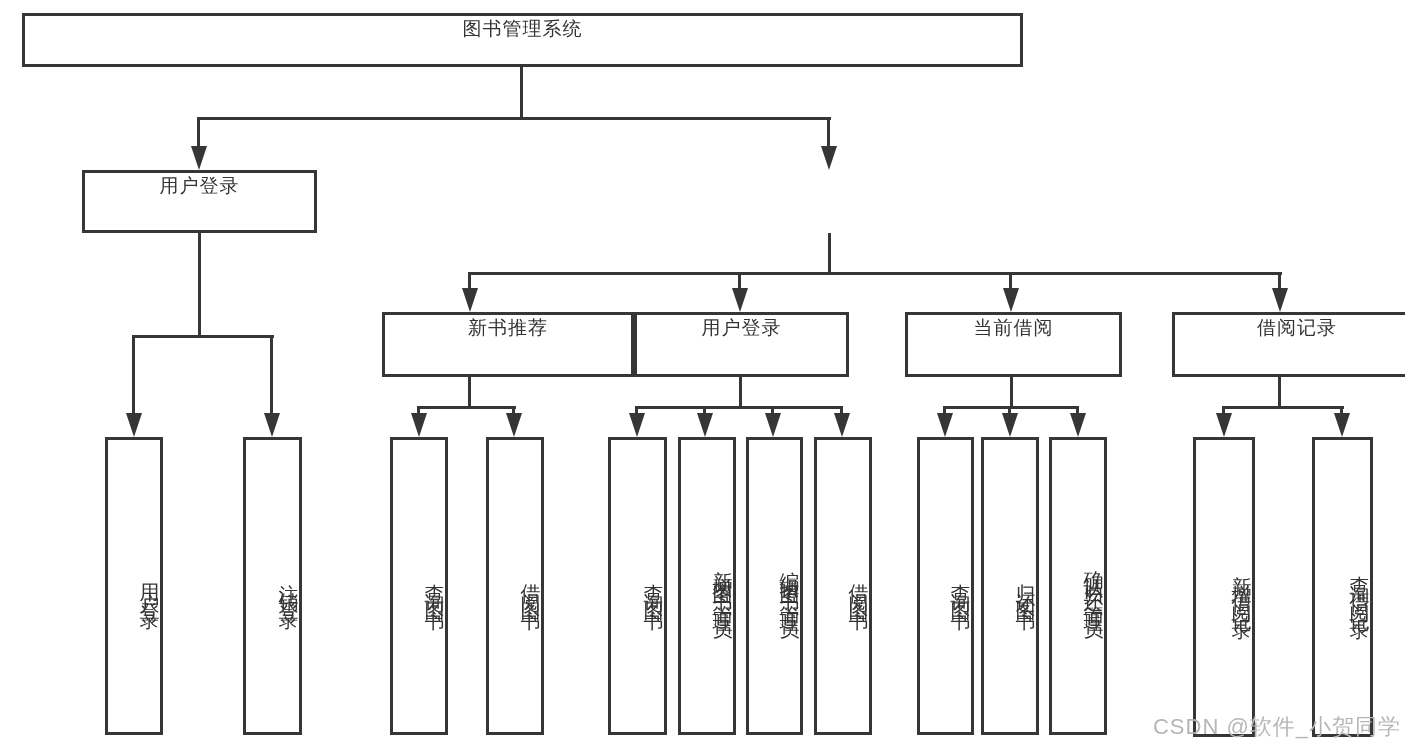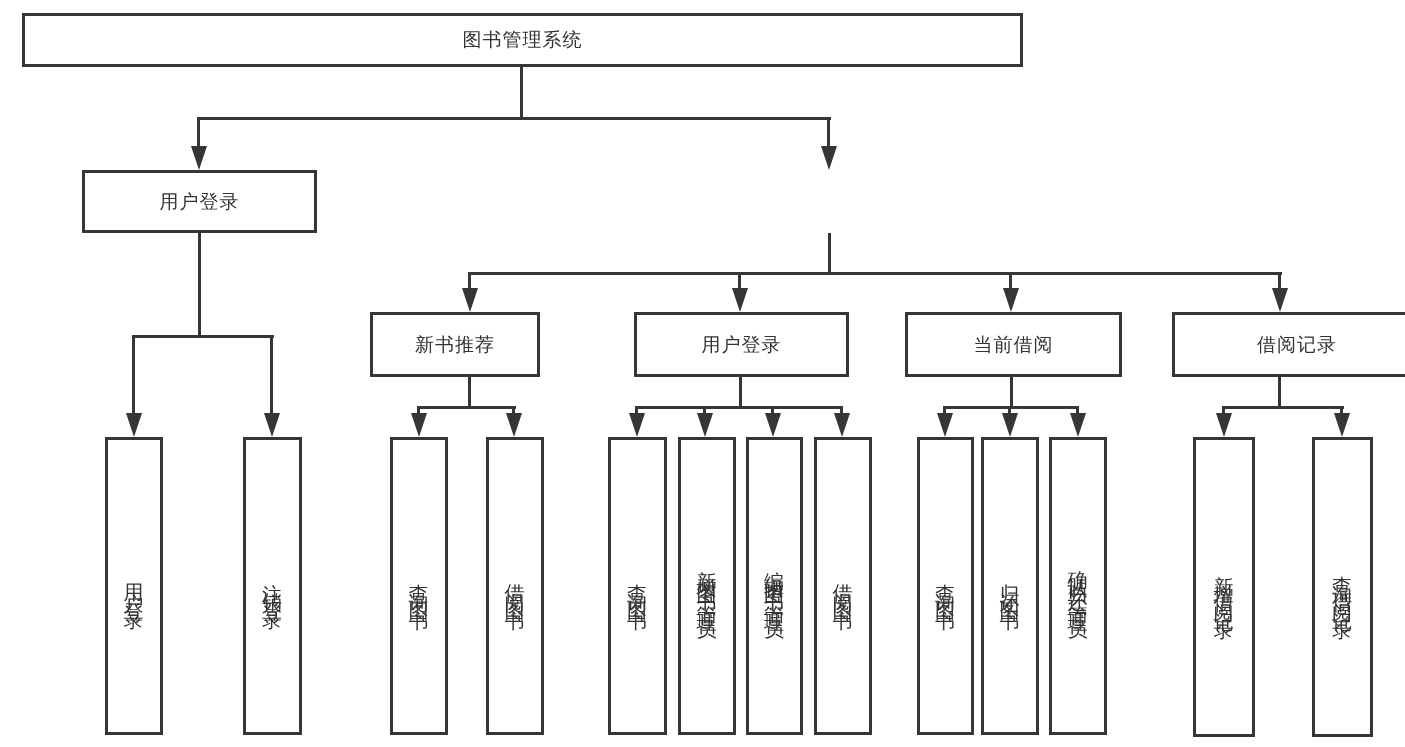--- a/index.html
+++ b/index.html
@@ -11,21 +11,21 @@
     overflow: hidden;
     font-family: "Liberation Sans", sans-serif;
     color: #333333;
   }
   .box {
     position: absolute;
     box-sizing: border-box;
     border: 3px solid #363636;
     background: #ffffff;
     display: flex;
-    align-items: center;
+    align-items: flex-start;
     justify-content: center;
     font-size: 19px;
     letter-spacing: 1px;
     color: #333333;
     text-align: center;
   }
   .vbox {
     writing-mode: vertical-rl;
     text-orientation: mixed;
     font-size: 20px;
@@ -86,21 +86,21 @@
   <div class="hline" style="left:468px; top:272px; width:814px; height:3px;"></div>
   <div class="vline" style="left:468px;  top:272px; width:3px; height:20px;"></div>
   <div class="tri" style="left:462px;  top:288px;"></div>
   <div class="vline" style="left:738px;  top:272px; width:3px; height:20px;"></div>
   <div class="tri" style="left:732px;  top:288px;"></div>
   <div class="vline" style="left:1009px; top:272px; width:3px; height:20px;"></div>
   <div class="tri" style="left:1003px; top:288px;"></div>
   <div class="vline" style="left:1278px; top:272px; width:3px; height:20px;"></div>
   <div class="tri" style="left:1272px; top:288px;"></div>
 
-  <div class="box" style="left:370px; top:312px; width:170px; height:65px;">
+  <div class="box" style="left:382px; top:312px; width:252px; height:65px;">
     <span>新书推荐</span>
   </div>
   <div class="box" style="left:634px; top:312px; width:215px; height:65px;">
     <span>用户登录</span>
   </div>
   <div class="box" style="left:905px; top:312px; width:217px; height:65px;">
     <span>当前借阅</span>
   </div>
   <div class="box" style="left:1172px; top:312px; width:250px; height:65px;">
     <span>借阅记录</span>
@@ -177,14 +177,15 @@
     <span>确认归还（管理员）</span>
   </div>
 
   <div class="box vbox" style="left:1193px; top:437px; width:62px; height:300px;">
     <span>新增借阅记录</span>
   </div>
   <div class="box vbox" style="left:1312px; top:437px; width:61px; height:300px;">
     <span>查询借阅记录</span>
   </div>
 
+  <div class="watermark">CSDN @软件_小贺同学</div>
 
 </div>
 
 </body></html>

